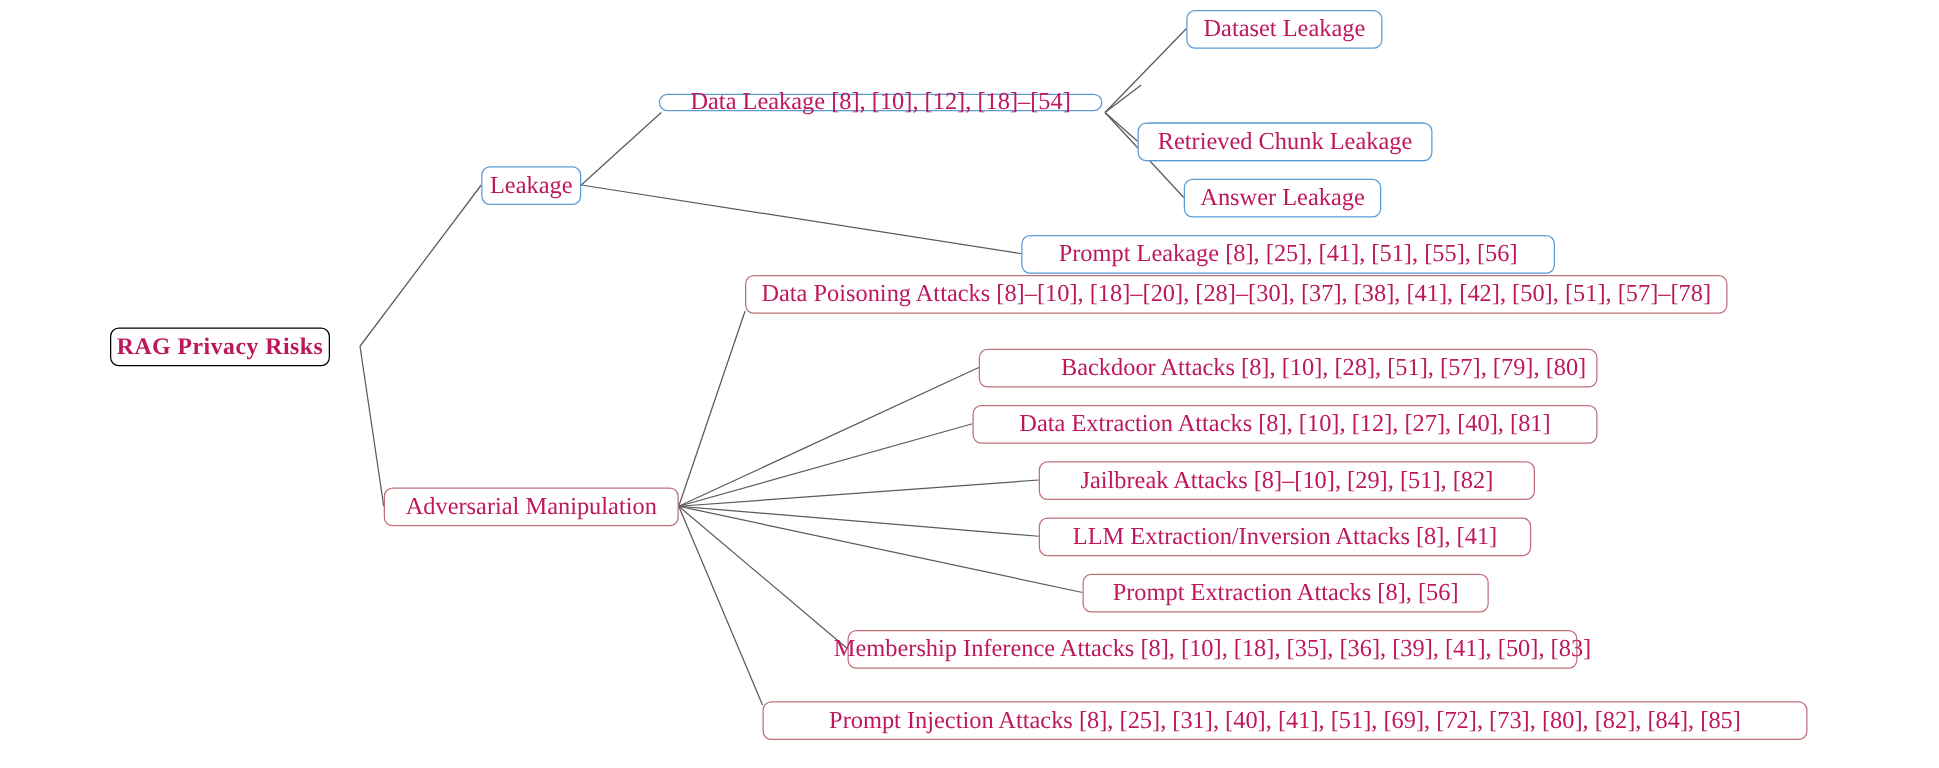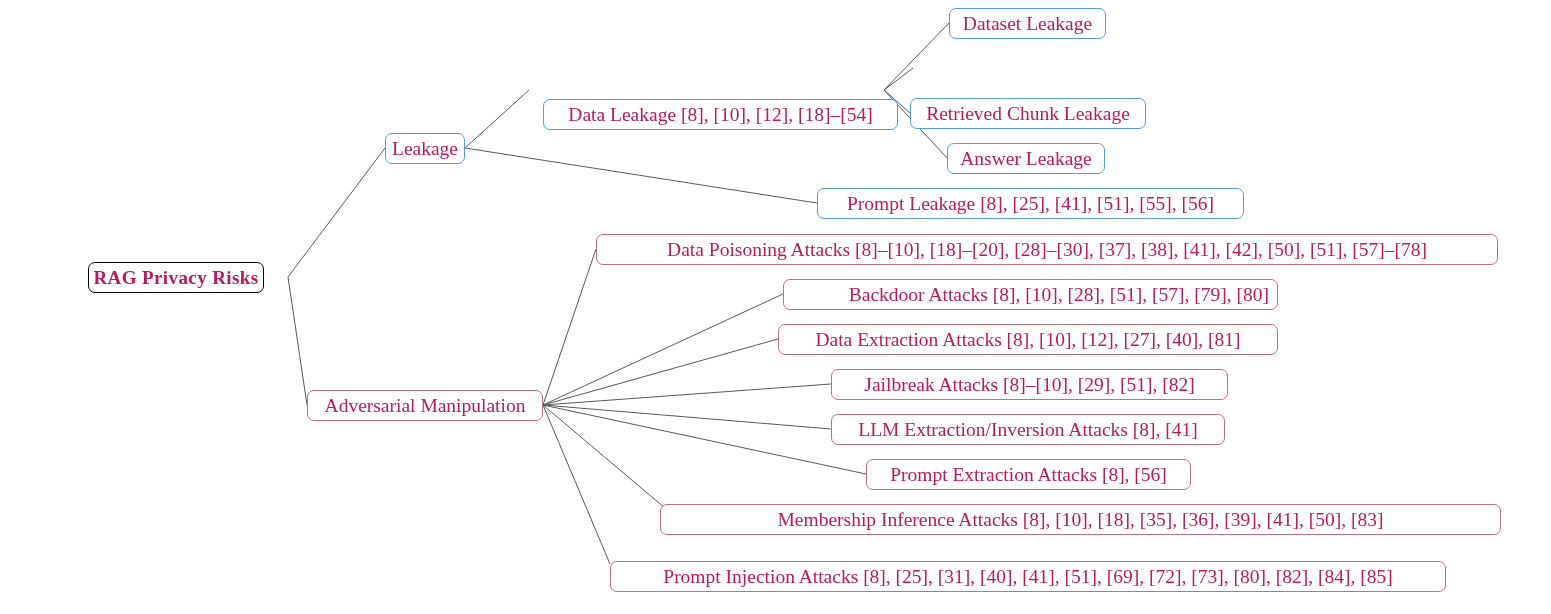--- a/index.html
+++ b/index.html
@@ -76,59 +76,59 @@
       <line x1="543" y1="405" x2="678" y2="519" stroke="#5a5a5a" stroke-width="1"></line>
       <line x1="543" y1="405" x2="610" y2="564" stroke="#5a5a5a" stroke-width="1"></line>
     </svg>
   <div id="nodes">
       <div class="node node-root" style="left: 88px; top: 262px; width: 176px; height: 31px; border-color: rgb(0, 0, 0);">
         <span>RAG Privacy Risks</span>
       </div>
       <div class="node node-blue" style="left: 385px; top: 133px; width: 80px; height: 31px; border-color: rgb(91, 155, 213); text-align: center;">
         <span>Leakage</span>
       </div>
-      <div class="node node-blue" style="left: 543px; top: 75px; width: 355px; height: 31px; border-color: rgb(91, 155, 213); margin-top: 24px;">
+      <div class="node node-blue" style="left: 527px; top: 75px; width: 355px; height: 14px; border-color: rgb(91, 155, 213);">
         <span>Data Leakage [8], [10], [12], [18]–[54]</span>
       </div>
       <div class="node node-blue" style="left: 949px; top: 8px; width: 157px; height: 31px; border-color: rgb(91, 155, 213);">
         <span>Dataset Leakage</span>
       </div>
       <div class="node node-blue" style="left: 913px; top: 53px; width: 232px; height: 31px; border-color: rgb(91, 155, 213); margin-top: 45px;">
         <span>Vector Database Leakage</span>
       </div>
       <div class="node node-blue" style="left: 910px; top: 98px; width: 236px; height: 31px; border-color: rgb(91, 155, 213);">
         <span>Retrieved Chunk Leakage</span>
       </div>
       <div class="node node-blue" style="left: 947px; top: 143px; width: 158px; height: 31px; border-color: rgb(91, 155, 213);">
         <span>Answer Leakage</span>
       </div>
       <div class="node node-blue" style="left: 817px; top: 188px; width: 427px; height: 31px; border-color: rgb(91, 155, 213); align-items: center;">
         <span>Prompt Leakage [8], [25], [41], [51], [55], [56]</span>
       </div>
       <div class="node node-red" style="left: 307px; top: 390px; width: 236px; height: 31px; border-color: rgb(192, 113, 122);">
         <span>Adversarial Manipulation</span>
       </div>
-      <div class="node node-red" style="left: 596px; top: 234px; width: 902px; height: 31px; border-color: rgb(192, 113, 122);">
+      <div class="node node-red" style="left: 596px; top: 220px; width: 786px; height: 31px; border-color: rgb(192, 113, 122);">
         <span>Data Poisoning Attacks [8]–[10], [18]–[20], [28]–[30], [37], [38], [41], [42], [50], [51], [57]–[78]</span>
       </div>
       <div class="node node-red" style="left: 783px; top: 279px; width: 495px; height: 31px; border-color: rgb(192, 113, 122); justify-content: flex-end;">
         <span>Backdoor Attacks [8], [10], [28], [51], [57], [79], [80]</span>
       </div>
       <div class="node node-red" style="left: 778px; top: 324px; width: 500px; height: 31px; border-color: rgb(192, 113, 122);">
         <span>Data Extraction Attacks [8], [10], [12], [27], [40], [81]</span>
       </div>
       <div class="node node-red" style="left: 831px; top: 369px; width: 397px; height: 31px; border-color: rgb(192, 113, 122);">
         <span>Jailbreak Attacks [8]–[10], [29], [51], [82]</span>
       </div>
       <div class="node node-red" style="left: 831px; top: 414px; width: 394px; height: 31px; border-color: rgb(192, 113, 122);">
         <span>LLM Extraction/Inversion Attacks [8], [41]</span>
       </div>
       <div class="node node-red" style="left: 866px; top: 459px; width: 325px; height: 31px; border-color: rgb(192, 113, 122);">
         <span>Prompt Extraction Attacks [8], [56]</span>
       </div>
-      <div class="node node-red" style="left: 660px; top: 504px; width: 841px; height: 31px; border-color: rgb(192, 113, 122); font-family: Liberation Serif, serif;">
+      <div class="node node-red" style="left: 678px; top: 504px; width: 584px; height: 31px; border-color: rgb(192, 113, 122); font-family: Liberation Serif, serif;">
         <span>Membership Inference Attacks [8], [10], [18], [35], [36], [39], [41], [50], [83]</span>
       </div>
       <div class="node node-red" style="left: 610px; top: 561px; width: 836px; height: 31px; border-color: rgb(192, 113, 122);">
         <span>Prompt Injection Attacks [8], [25], [31], [40], [41], [51], [69], [72], [73], [80], [82], [84], [85]</span>
       </div>
     </div>
 </div>
 
 </body></html>

